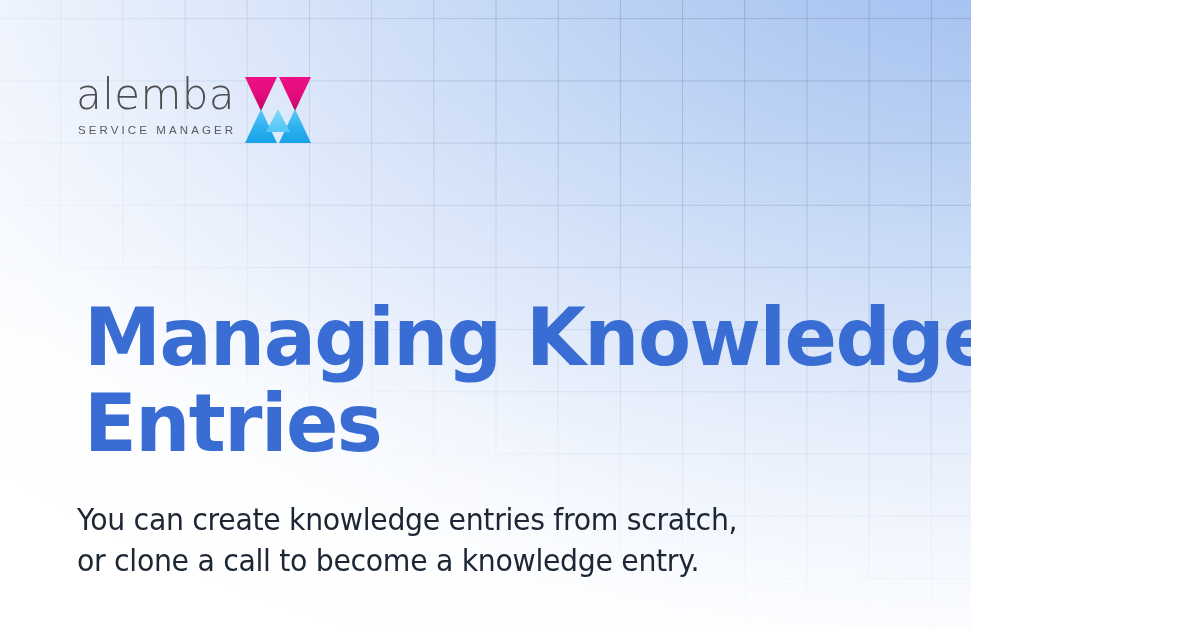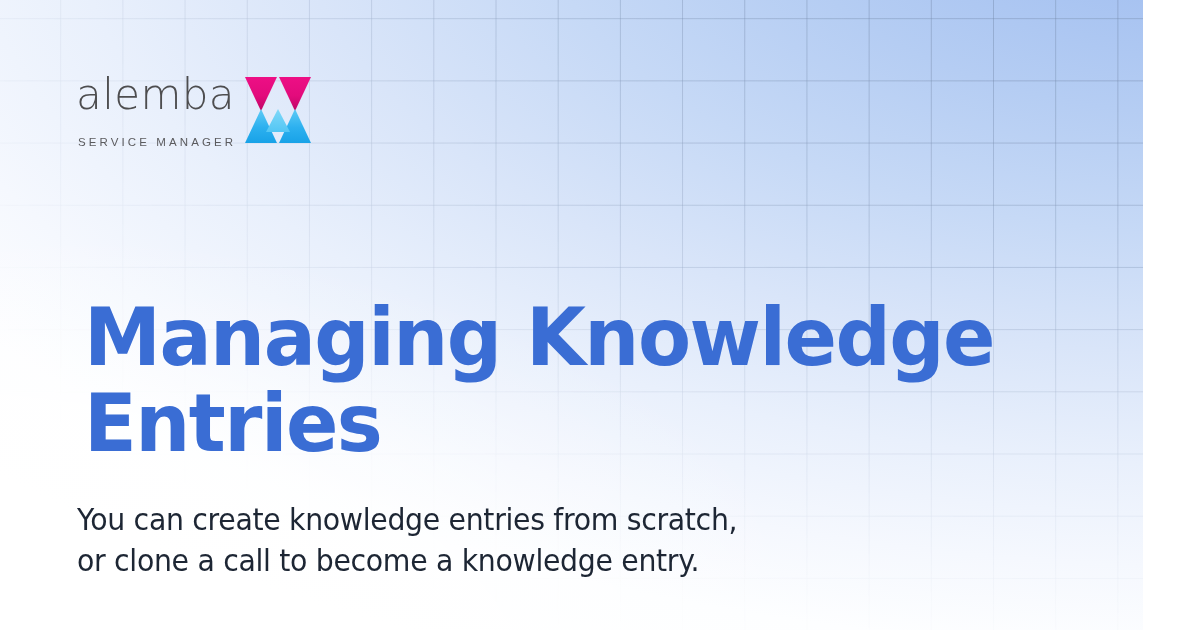--- a/index.html
+++ b/index.html
@@ -3,21 +3,21 @@
 <meta charset="utf-8">
 <style>
   html, body {
     margin: 0;
     padding: 0;
     background: #ffffff;
   }
 
   #canvas {
     position: relative;
-    width: 1143px;
+    width: 971px;
     height: 630px;
     overflow: hidden;
     background: #ffffff;
     font-family: "Liberation Sans", "DejaVu Sans", sans-serif;
   }
 
   
 
   .bg-base {
     position: absolute;
@@ -111,21 +111,21 @@
     color: #4d4d4f;
   }
 
   .logo-tagline {
     font-family: "Liberation Sans", sans-serif;
     font-weight: 400;
     font-size: 11.5px;
     line-height: 14px;
     letter-spacing: 3.1px;
     color: #5b5b5e;
-    margin-top: 19px;
+    margin-top: 7px;
     margin-left: 2px;
   }
 
   .logo-mark {
     margin-left: 9px;
     margin-top: 1px;
   }
 
   
 

